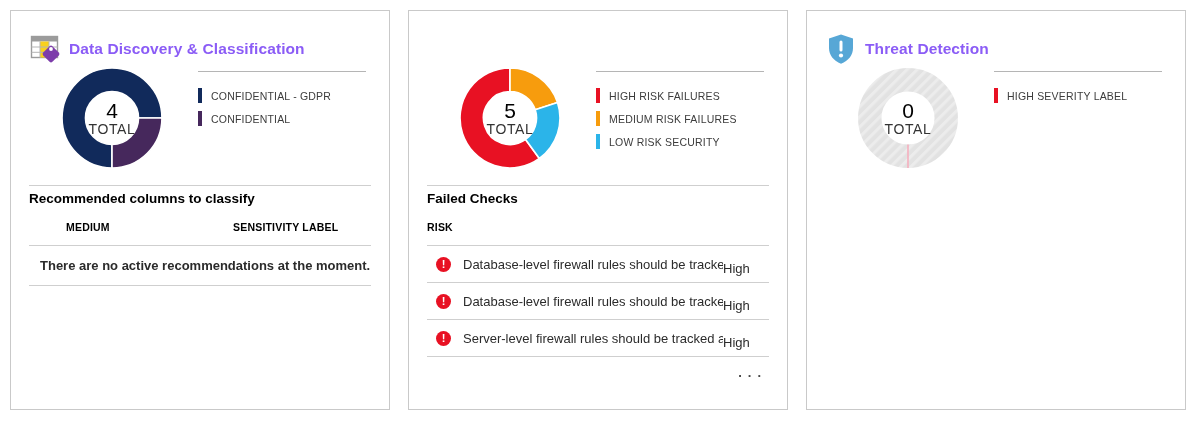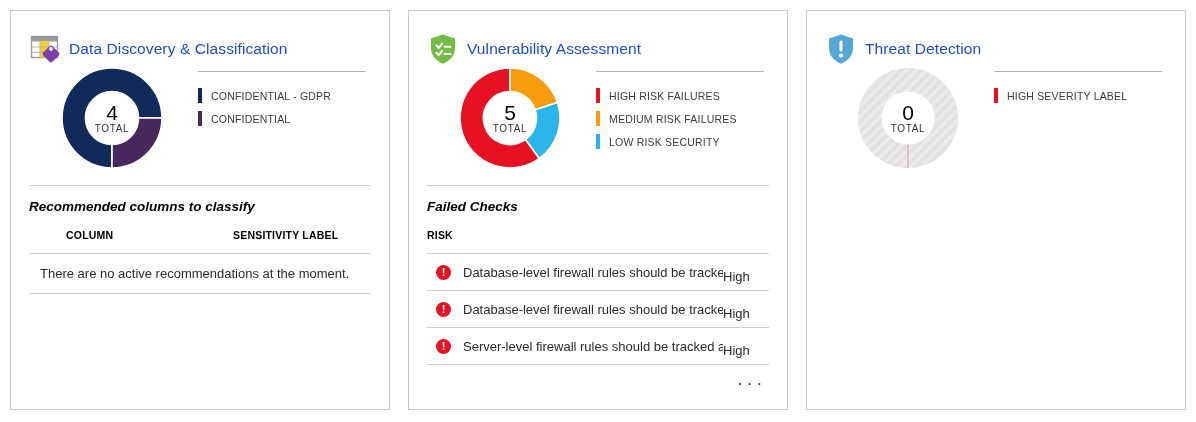--- a/index.html
+++ b/index.html
@@ -2,41 +2,41 @@
 <html><head>
 <meta charset="utf-8">
 <style>
   html,body{margin:0;padding:0;background:#ffffff;}
   body{width:1196px;height:422px;font-family:"Liberation Sans","DejaVu Sans",sans-serif;color:#1a1a1a;}
   .cards{display:flex;gap:18px;padding:10px;box-sizing:border-box;}
   .card{position:relative;width:380px;height:400px;box-sizing:border-box;background:#fff;border:1px solid #c9c9c9;}
   
   .card-header{position:absolute;left:18px;top:22px;display:flex;align-items:center;gap:8px;}
   .card-header .hicon{width:32px;height:32px;flex:0 0 auto;}
-  .card-title{font-size:15.5px;font-weight:normal;color:#1d4ed8;letter-spacing:.1px;}
+  .card-title{font-size:15.5px;font-weight:bold;color:#8b5cf6;letter-spacing:.1px;}
   
   .donut{position:absolute;left:50px;top:56px;width:102px;height:102px;}
   .donut svg{width:100%;height:100%;display:block;}
   .donut-center{position:absolute;inset:0;display:flex;flex-direction:column;align-items:center;justify-content:center;pointer-events:none;}
   .donut-total{font-size:21px;color:#000;line-height:1;}
-  .donut-total-label{font-size:10px;color:#333;letter-spacing:.6px;margin-top:0;}
+  .donut-total-label{font-size:14px;color:#333;letter-spacing:.6px;margin-top:0;}
   
   .legend{position:absolute;left:187px;top:60px;width:168px;border-top:1px solid #b5b5b5;padding-top:16px;}
   .legend-item{display:flex;align-items:center;margin-bottom:8px;height:15px;}
   .legend-swatch{width:4px;height:15px;margin-right:9px;flex:0 0 auto;}
   .legend-label{font-size:10.5px;color:#3c3c3c;letter-spacing:.2px;white-space:nowrap;}
   
   .section{position:absolute;left:18px;right:18px;top:174px;border-top:1px solid #cfcfcf;}
-  .section-title{margin-top:13px;font-size:13.5px;font-weight:bold;color:#000;font-style:italic;}
+  .section-title{margin-top:5px;font-size:13.5px;font-weight:bold;color:#000;}
   .thead{display:flex;margin-top:15px;padding-bottom:12px;border-bottom:1px solid #cfcfcf;font-size:10.5px;font-weight:bold;color:#000;letter-spacing:.2px;}
   .col1{flex:1;padding-left:37px;}
   .card-c1 .col2{width:138px;}
   .card-c2 .col2{width:46px;}
   .card-c3 .col2{width:62px;}
-  .empty-row{display:flex;align-items:center;height:39px;border-bottom:1px solid #cfcfcf;font-size:13px;color:#2b2b2b;padding-left:11px;}
+  .empty-row{display:flex;align-items:center;height:39px;border-bottom:1px solid #cfcfcf;font-size:13px;color:#2b2b2b;padding-left:11px;font-weight:bold;}
   .trow{display:flex;align-items:center;height:36px;border-bottom:1px solid #cfcfcf;font-size:13px;color:#2b2b2b;}
   .trow .cell-main{flex:1;display:flex;align-items:center;min-width:0;}
   .error-icon{width:15px;height:15px;border-radius:50%;margin-left:9px;margin-right:12px;flex:0 0 auto;position:relative;}
   .error-icon::before{content:"!";position:absolute;inset:0;color:#fff;font-size:11px;font-weight:bold;display:flex;align-items:center;justify-content:center;line-height:1;}
   .trow .check-text{white-space:nowrap;overflow:hidden;}
   .trow .risk{width:46px;flex:0 0 auto;margin-top:8px;}
   .more-row{display:flex;justify-content:flex-end;align-items:center;height:30px;}
   .more-dots{font-size:13px;font-weight:bold;color:#444;letter-spacing:6px;line-height:1;cursor:pointer;padding-right:2px;}
 </style>
 </head>
@@ -76,40 +76,28 @@
         <span class="legend-label">CONFIDENTIAL - GDPR</span>
       </div>
       <div class="legend-item">
         <span class="legend-swatch" style="background: rgb(70, 40, 92);"></span>
         <span class="legend-label">CONFIDENTIAL</span>
       </div>
     </div>
     <div class="section">
       <div class="section-title">Recommended columns to classify</div>
       <div class="thead">
-        <span class="col1">COLUMN</span>
+        <span class="col1">MEDIUM</span>
         <span class="col2">SENSITIVITY LABEL</span>
       </div>
       <div class="empty-row">There are no active recommendations at the moment.</div>
     </div>
   </div>
 
   <div class="card card-c2">
-    <div class="card-header">
-      <span class="hicon">
-        <svg viewBox="0 0 32 32">
-          <path d="M16 1.5 L28 5.5 V15 C28 22.2 23.5 27.7 16 30.8 C8.5 27.7 4 22.2 4 15 V5.5 Z" fill="#74bd44"></path>
-          <path d="M9.5 12.5 l2.2 2.3 3.4-4.2" stroke="#ffffff" stroke-width="2" fill="none" stroke-linecap="round" stroke-linejoin="round"></path>
-          <path d="M17.5 13.7 h6" stroke="#ffffff" stroke-width="2" stroke-linecap="round"></path>
-          <path d="M9.5 19.7 l2.2 2.3 3.4-4.2" stroke="#ffffff" stroke-width="2" fill="none" stroke-linecap="round" stroke-linejoin="round"></path>
-          <path d="M17.5 20.9 h6" stroke="#ffffff" stroke-width="2" stroke-linecap="round"></path>
-        </svg>
-      </span>
-      <span class="card-title">Vulnerability Assessment</span>
-    </div>
     <div class="donut">
         <svg viewBox="0 0 100 100">
           <path d="M78.80 89.64 A49 49 0 1 1 50.00 1.00 L50.00 24.00 A26 26 0 1 0 65.28 71.03 Z" fill="#e81123" stroke="#ffffff" stroke-width="1.6" stroke-linejoin="round"></path>
           <path d="M50.00 1.00 A49 49 0 0 1 96.60 34.86 L74.73 41.97 A26 26 0 0 0 50.00 24.00 Z" fill="#f79c0d" stroke="#ffffff" stroke-width="1.6" stroke-linejoin="round"></path>
           <path d="M96.60 34.86 A49 49 0 0 1 78.80 89.64 L65.28 71.03 A26 26 0 0 0 74.73 41.97 Z" fill="#2bb4e9" stroke="#ffffff" stroke-width="1.6" stroke-linejoin="round"></path>
         </svg>
       <div class="donut-center">
         <span class="donut-total">5</span>
         <span class="donut-total-label">TOTAL</span>
       </div>

